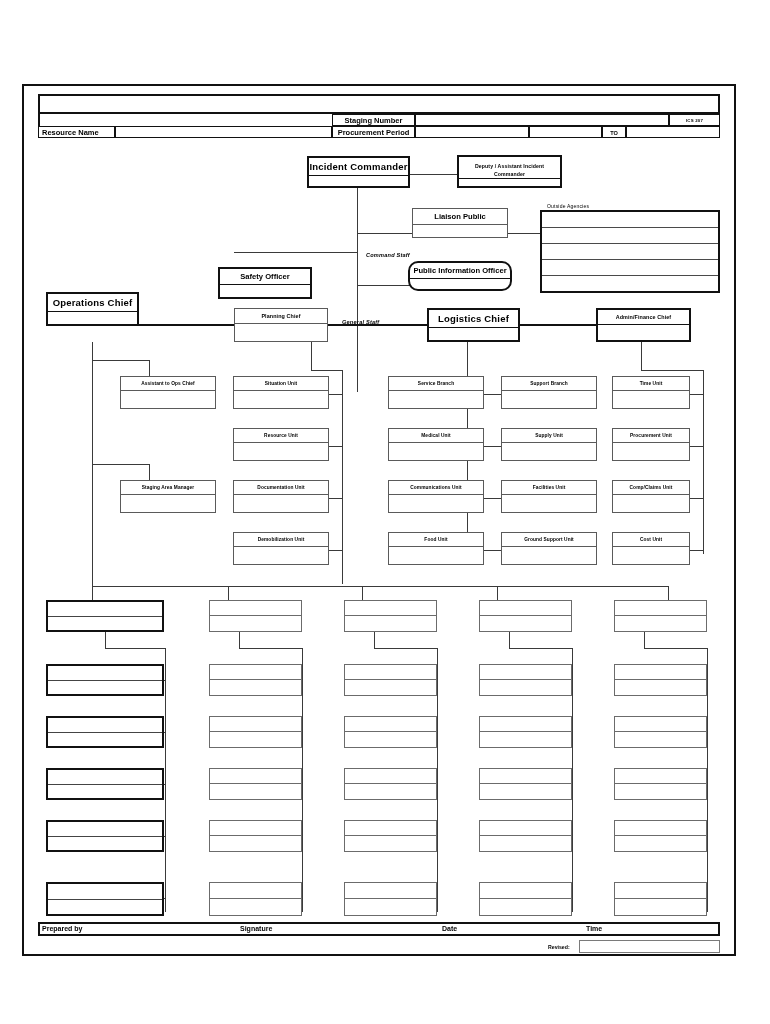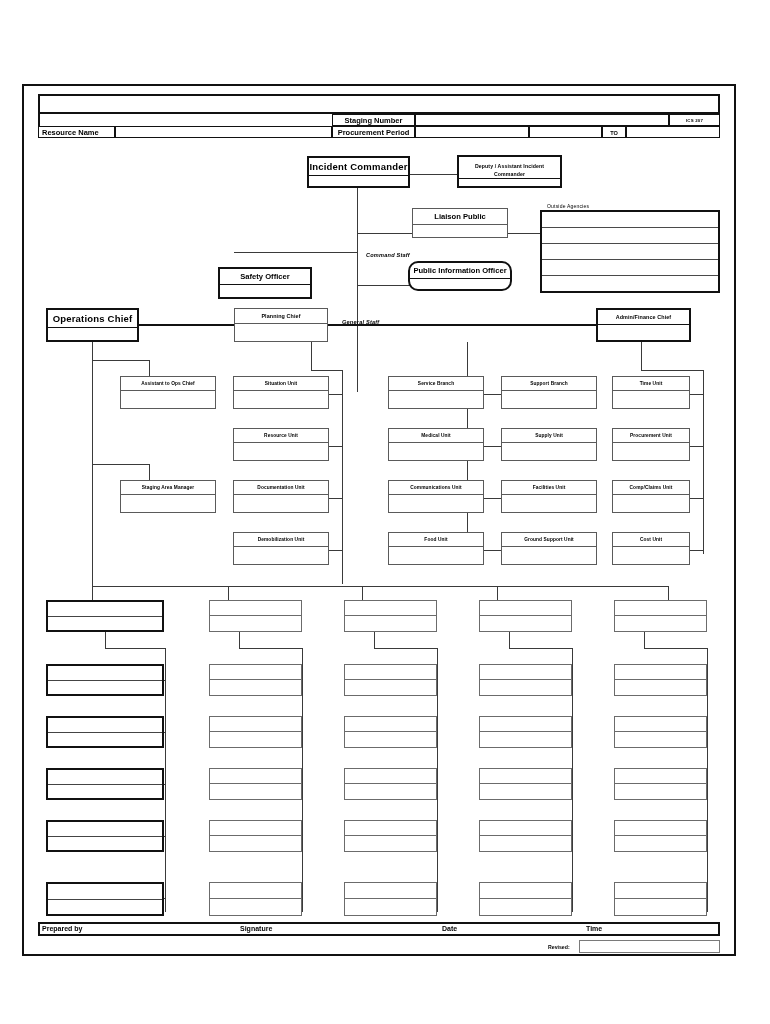--- a/index.html
+++ b/index.html
@@ -243,32 +243,36 @@
     <div class="oa-wrap" style="left:516px; top:124px; width:180px; height:83px;">
       <div class="oa-row" style="height:16px;"></div>
       <div class="oa-row" style="height:16px;"></div>
       <div class="oa-row" style="height:16px;"></div>
       <div class="oa-row" style="height:16px;"></div>
       <div class="oa-row" style="height:15px;"></div>
     </div>
 
     <div class="ln lnh2" style="left:36px; top:238px; width:630px; height:2px;"></div>
 
-    <div class="obox heavy t-lg" style="left:22px; top:222px; width:93px; height:34px;">
+    <div class="obox heavy t-lg" style="left:22px; top:206px; width:93px; height:34px;">
       <div class="title">Operations Chief</div>
       <div class="fill" style="height:15px;"></div>
     </div>
 
     <div class="obox t-sm" style="left:210px; top:222px; width:94px; height:34px;">
       <div class="title">Planning Chief</div>
       <div class="fill" style="height:19px;"></div>
     </div>
 
     <div class="cap" style="left:318px; top:233px;">General Staff</div>
 
+    <div class="obox heavy t-lg" style="left:403px; top:222px; width:93px; height:34px;">
+      <div class="title">Logistics Chief</div>
+      <div class="fill" style="height:15px;"></div>
+    </div>
 
     <div class="obox heavy t-sm" style="left:572px; top:222px; width:95px; height:34px;">
       <div class="title">Admin/Finance Chief</div>
       <div class="fill" style="height:19px;"></div>
     </div>
 
     <div class="ln lnv" style="left:68px; top:256px; width:1px; height:244px;"></div>
     <div class="ln lnh" style="left:68px; top:274px; width:57px; height:1px;"></div>
     <div class="ln lnv" style="left:125px; top:274px; width:1px; height:16px;"></div>
     <div class="ln lnh" style="left:68px; top:378px; width:57px; height:1px;"></div>

